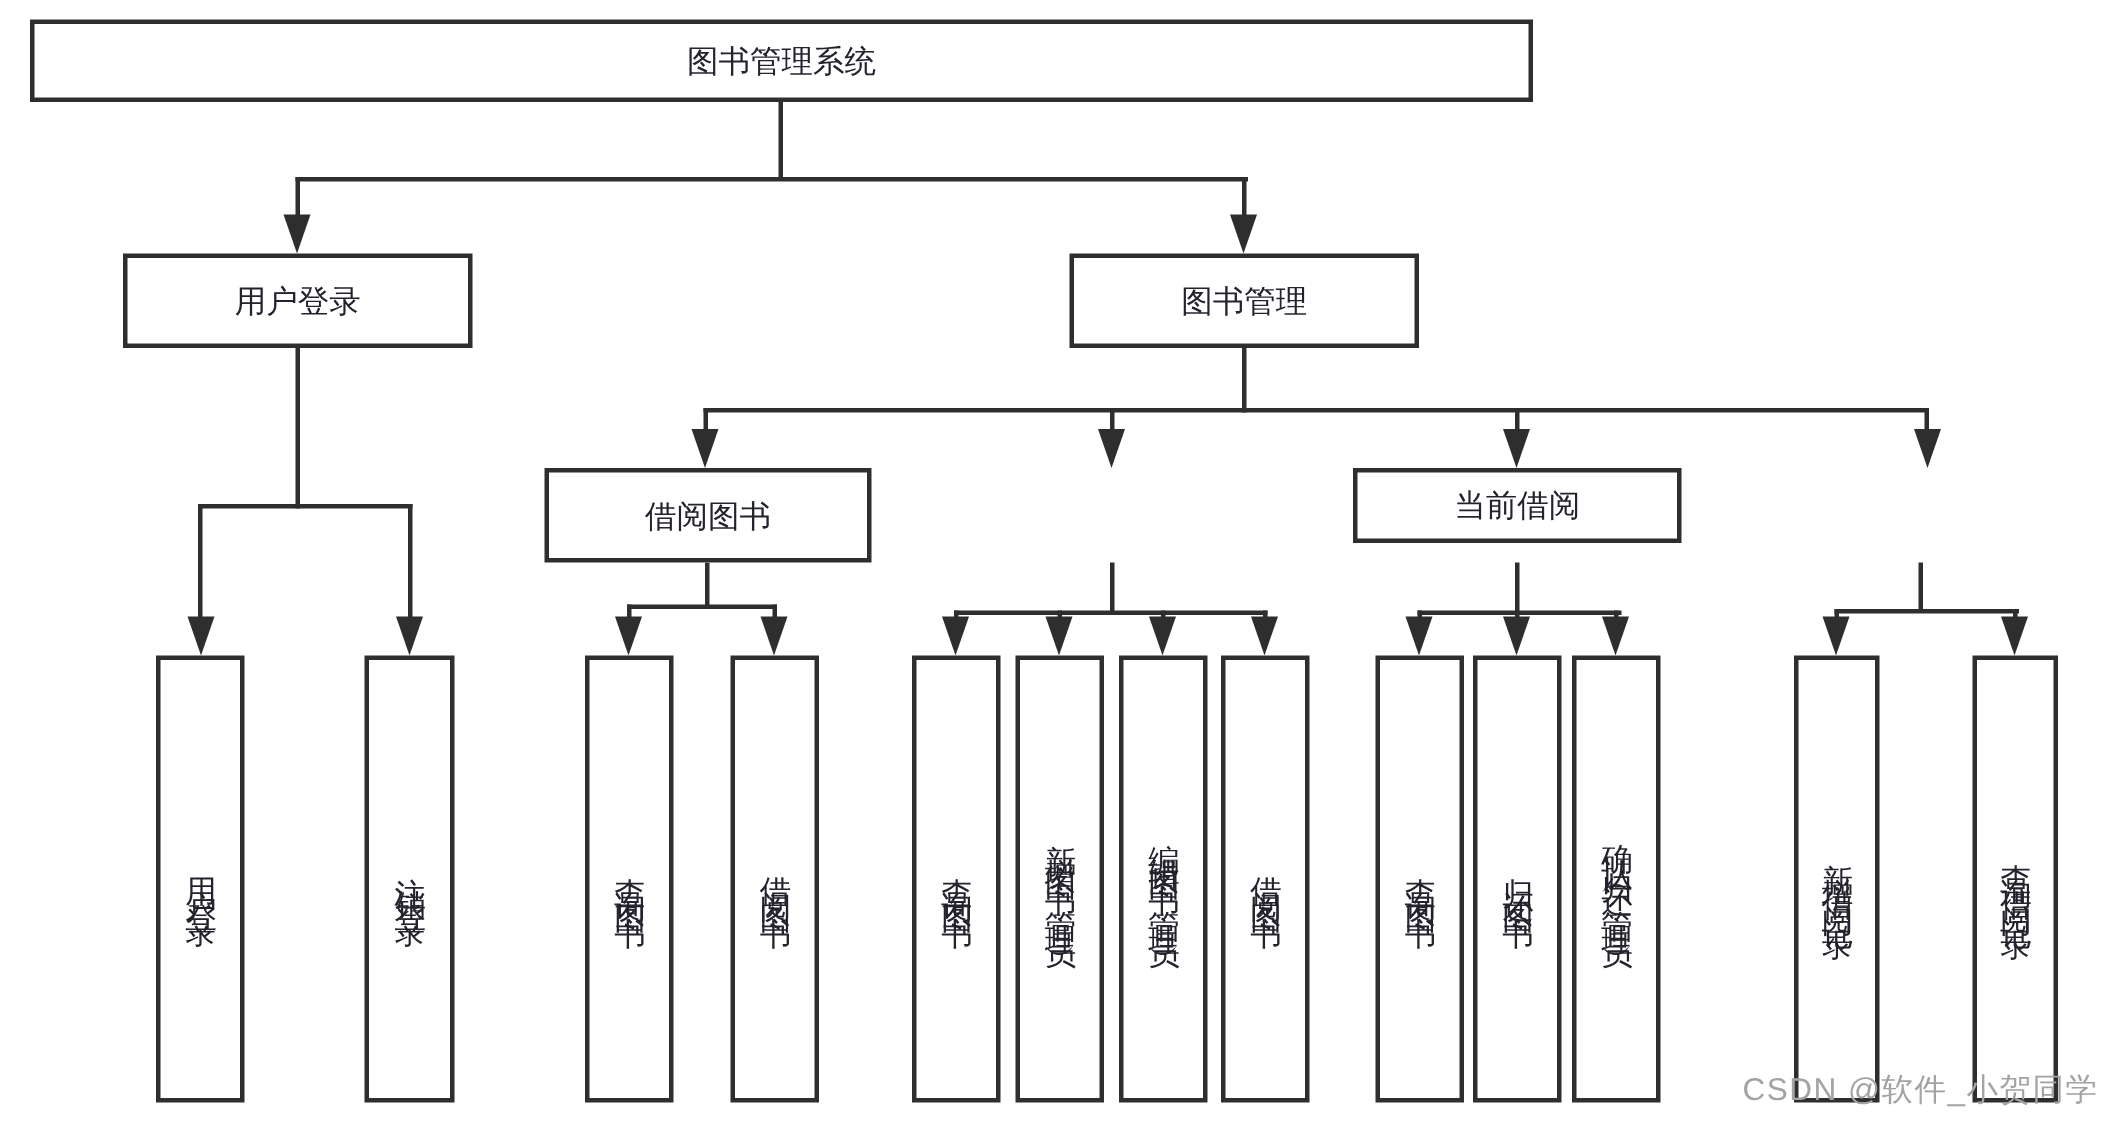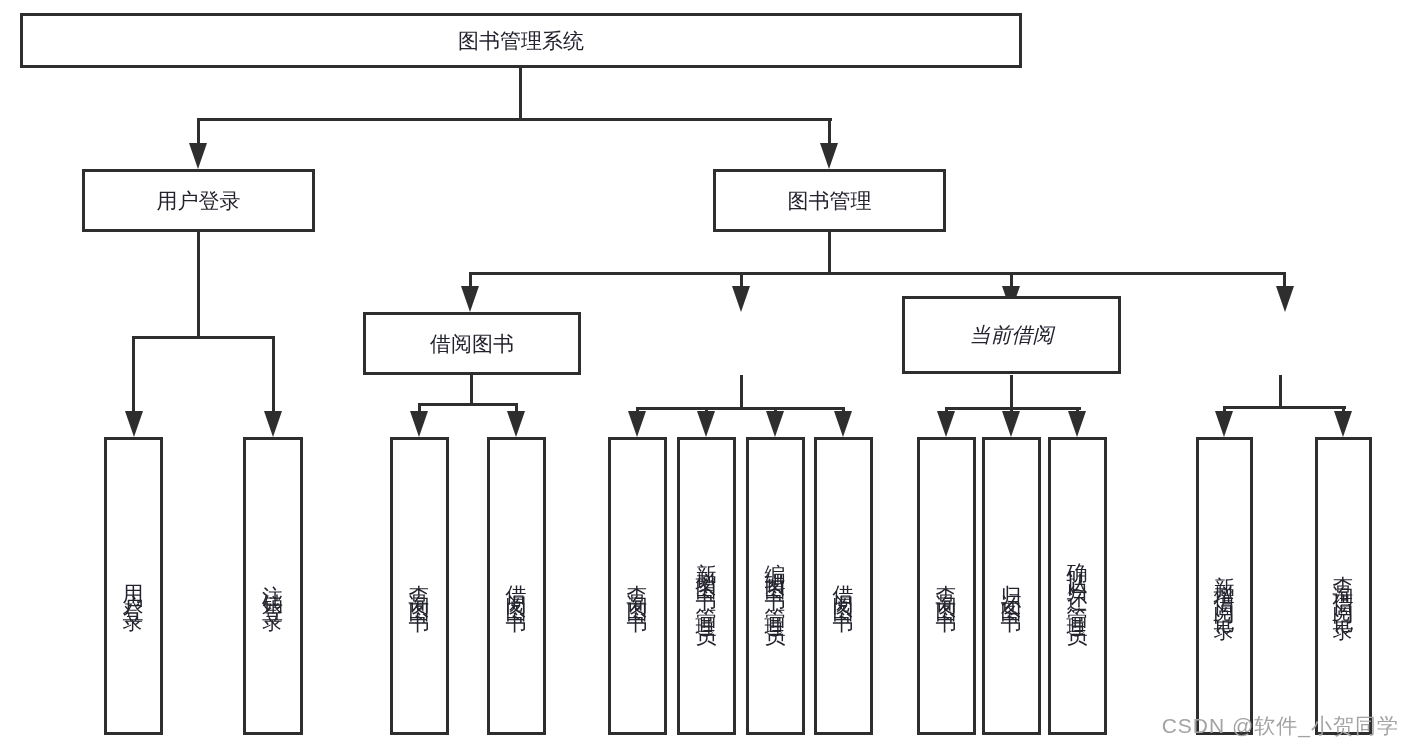--- a/index.html
+++ b/index.html
@@ -61,21 +61,21 @@
   <div class="box" style="left:82px; top:169px; width:233px; height:63px;">
     <span>用户登录</span>
   </div>
   <div class="box" style="left:713px; top:169px; width:233px; height:63px;">
     <span>图书管理</span>
   </div>
 
   <div class="box" style="left:363px; top:312px; width:218px; height:63px;">
     <span>借阅图书</span>
   </div>
-  <div class="box" style="left:902px; top:296px; width:219px; height:78px;font-style:italic;">
+  <div class="box" style="left:902px; top:312px; width:219px; height:50px;">
     <span>当前借阅</span>
   </div>
 
   <div class="box" style="left:104px; top:437px; width:59px; height:298px;">
     <span class="vtext">用户登录</span>
   </div>
   <div class="box" style="left:243px; top:437px; width:60px; height:298px;">
     <span class="vtext">注销登录</span>
   </div>
   <div class="box" style="left:390px; top:437px; width:59px; height:298px;">

